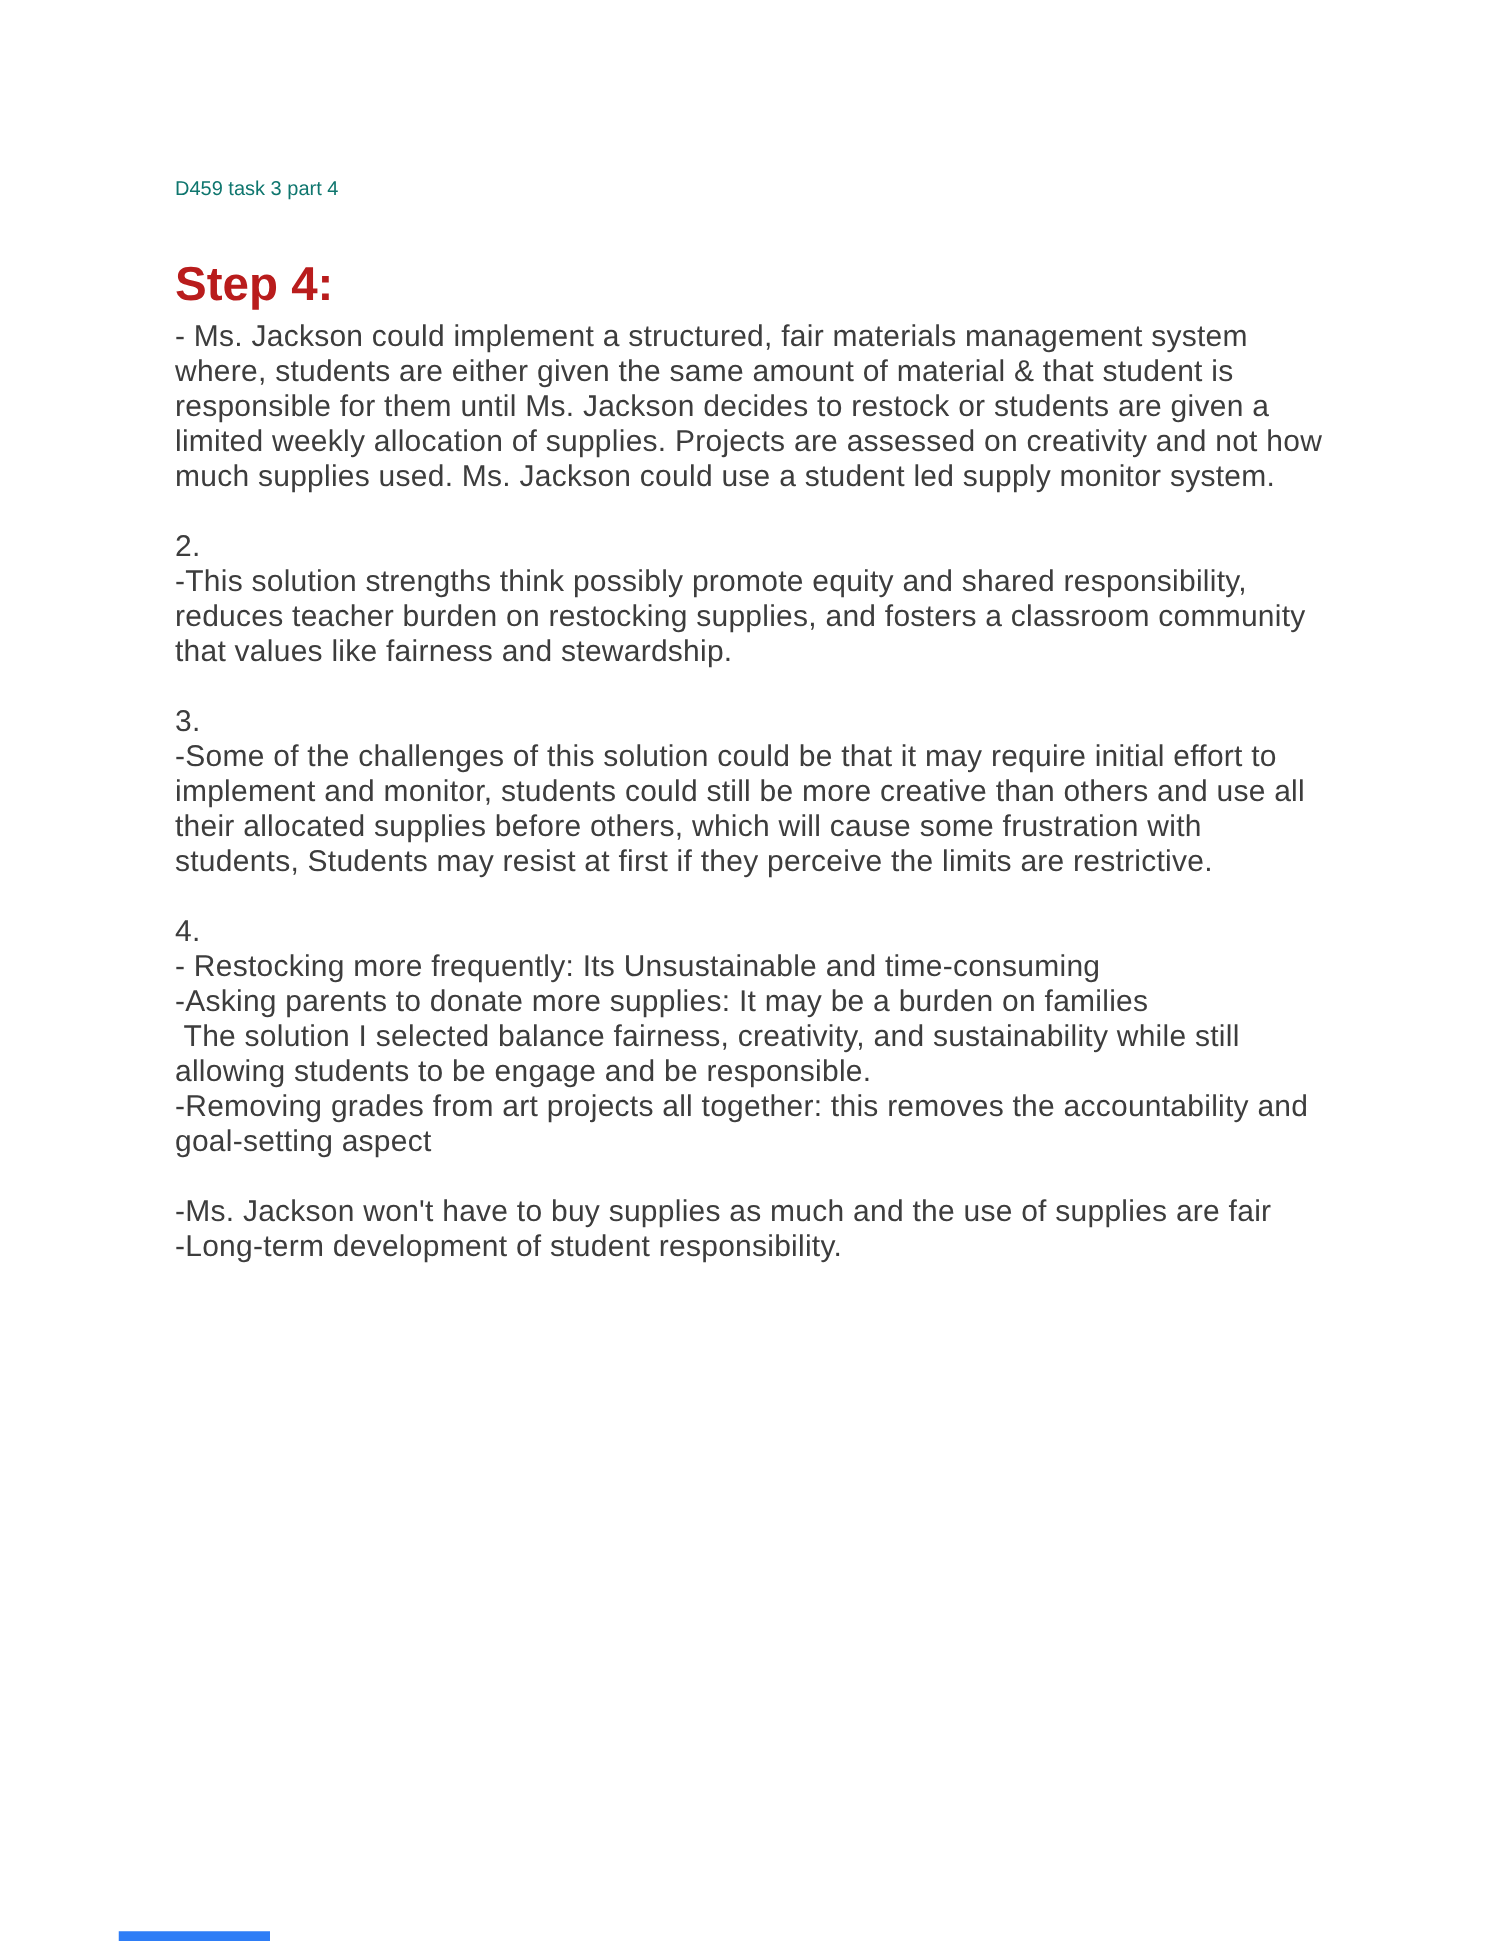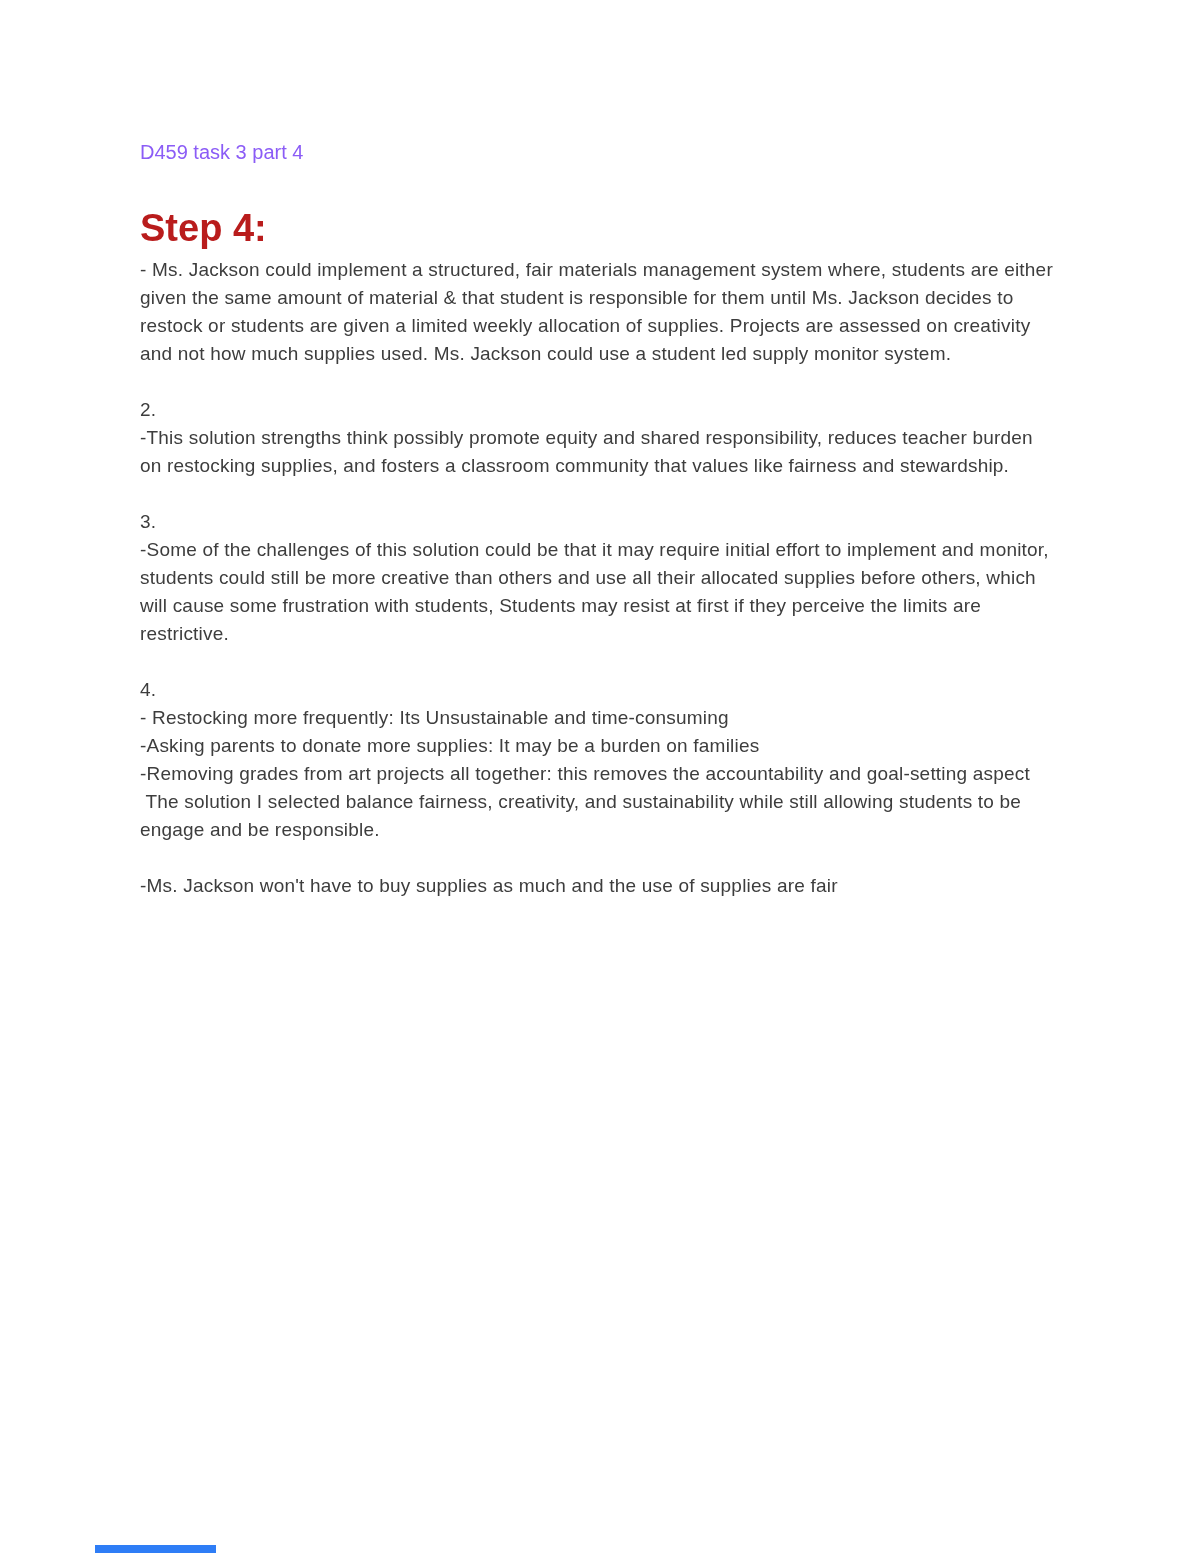--- a/index.html
+++ b/index.html
@@ -11,36 +11,36 @@
     font-family: "Liberation Sans", "DejaVu Sans", sans-serif;
     overflow: hidden;
   }
   .doc {
     position: absolute;
     left: 140px;
     top: 140px;
     width: 918px;
   }
   .meta {
-    font-size: 20px;
+    font-size: 16px;
     line-height: 24px;
     margin: 0 0 36px 0;
-    color: #8b5cf6;
+    color: #0f766e;
     font-weight: 400;
     white-space: pre-wrap;
   }
   h1.step-heading {
     font-size: 38px;
     line-height: 44px;
     font-weight: 700;
     color: #b91c1c;
     margin: 42px 0 6px 0;
   }
   .body {
-    font-size: 19px;
+    font-size: 24px;
     line-height: 28px;
     color: #3d3d3d;
     margin: 0;
     letter-spacing: 0.2px;
     white-space: pre-wrap;
   }
   .block {
     margin-top: 28px;
   }
   .accent-bar {
@@ -69,23 +69,24 @@
 
   <div class="block">
     <p class="body">3.</p>
     <p class="body">-Some of the challenges of this solution could be that it may require initial effort to implement and monitor, students could still be more creative than others and use all their allocated supplies before others, which will cause some frustration with students, Students may resist at first if they perceive the limits are restrictive.</p>
   </div>
 
   <div class="block">
     <p class="body">4.</p>
     <p class="body">- Restocking more frequently: Its Unsustainable and time-consuming</p>
     <p class="body">-Asking parents to donate more supplies: It may be a burden on families</p>
+    <p class="body"> The solution I selected balance fairness, creativity, and sustainability while still allowing students to be engage and be responsible.</p>
     <p class="body">-Removing grades from art projects all together: this removes the accountability and goal-setting aspect</p>
-    <p class="body"> The solution I selected balance fairness, creativity, and sustainability while still allowing students to be engage and be responsible.</p>
   </div>
 
   <div class="block">
     <p class="body">-Ms. Jackson won't have to buy supplies as much and the use of supplies are fair</p>
+    <p class="body">-Long-term development of student responsibility.</p>
   </div>
 
 </div>
 
 <div class="accent-bar" style="background: rgb(46, 125, 246);"></div>
 
 </body></html>

